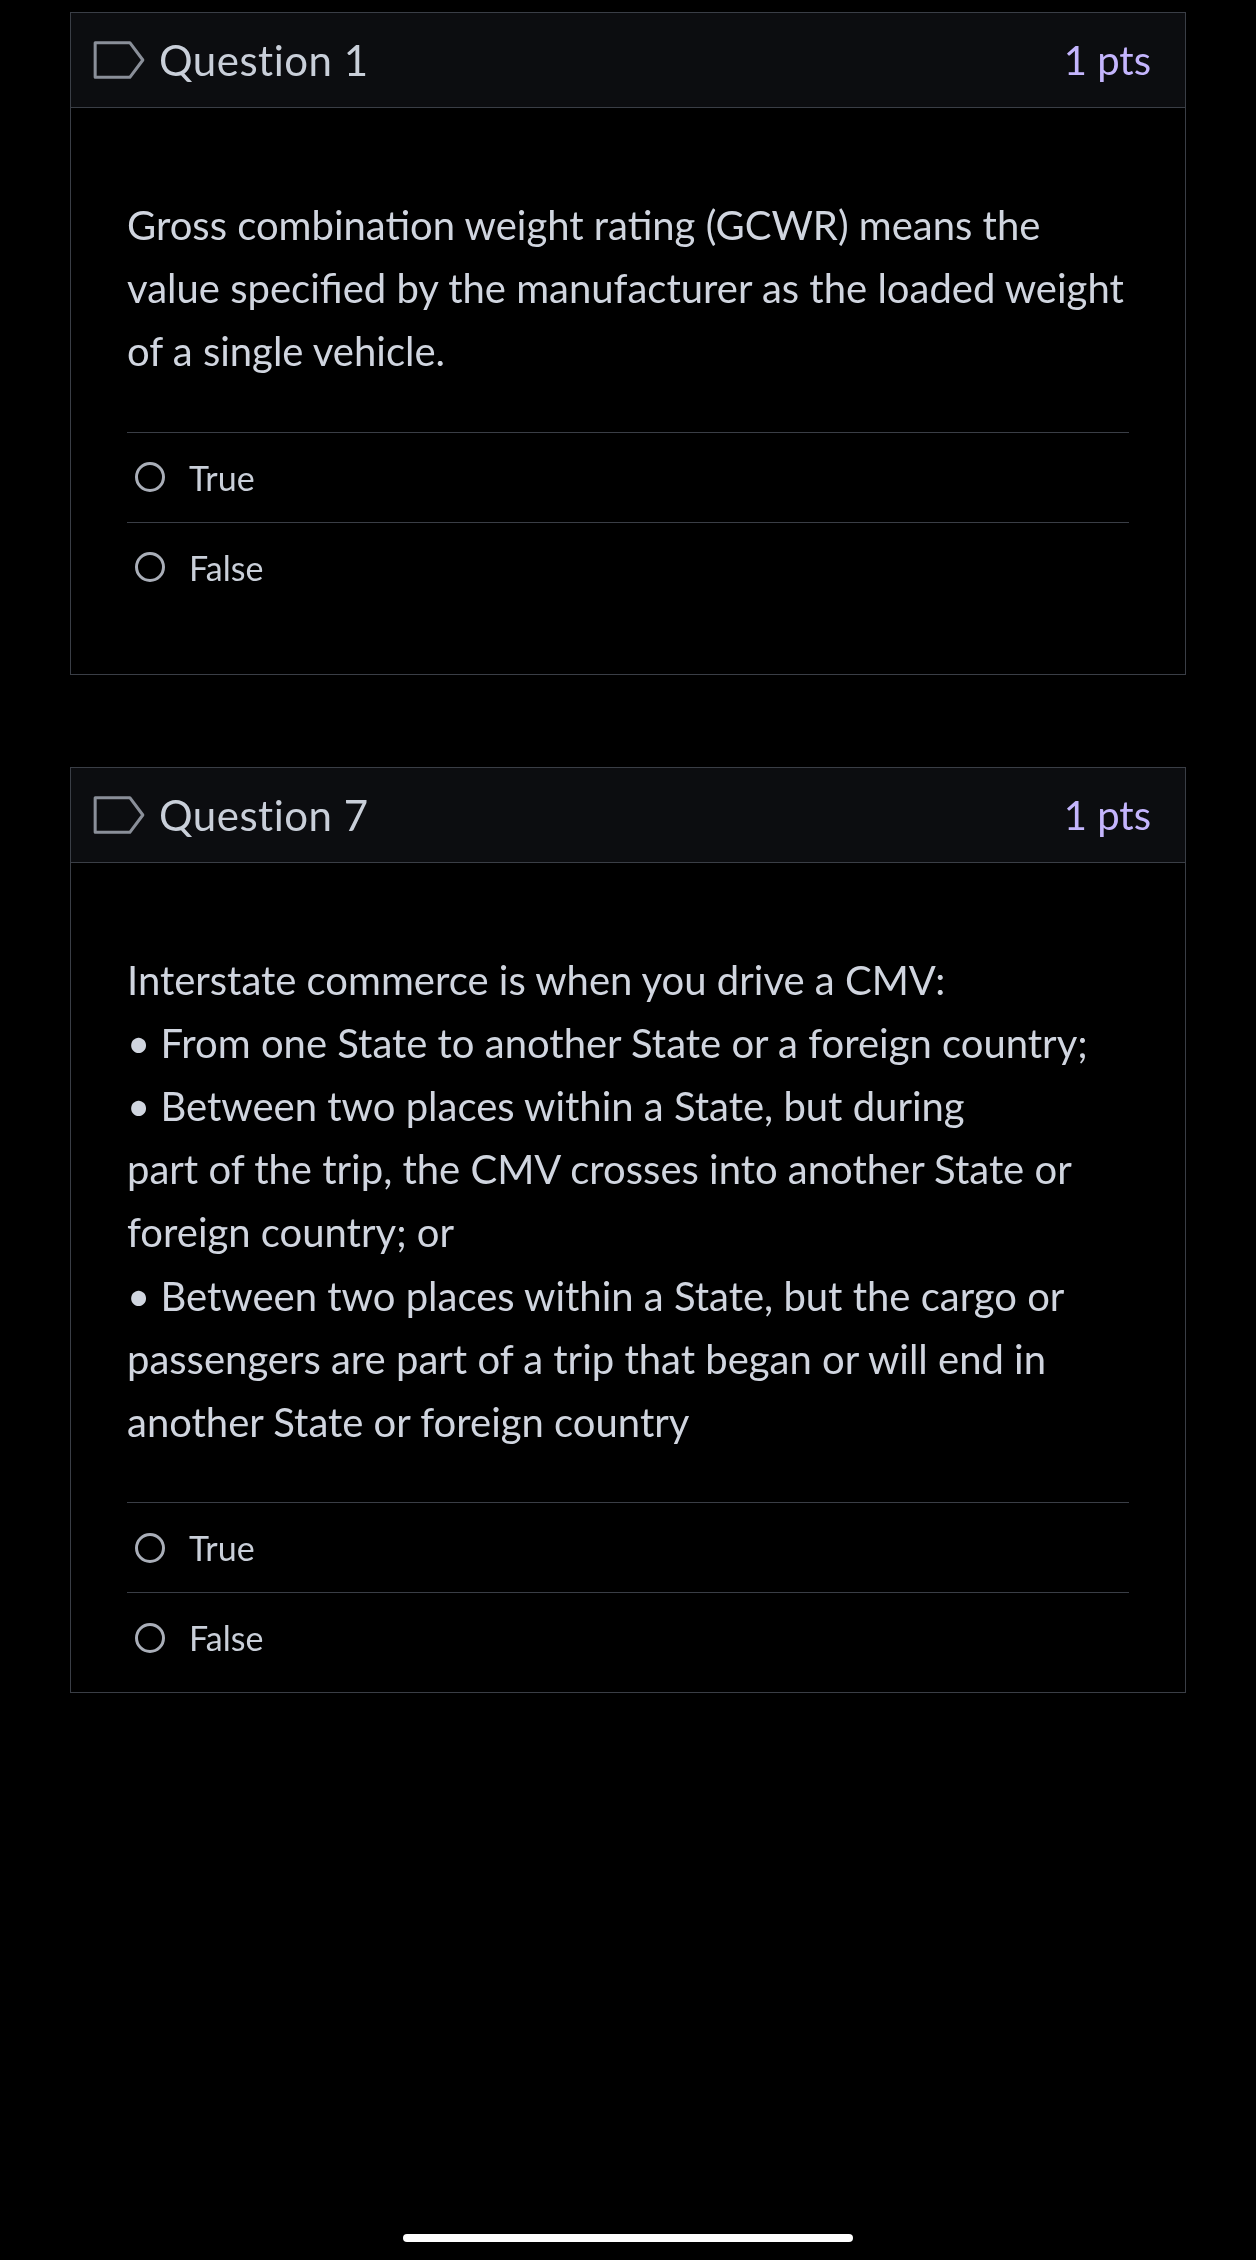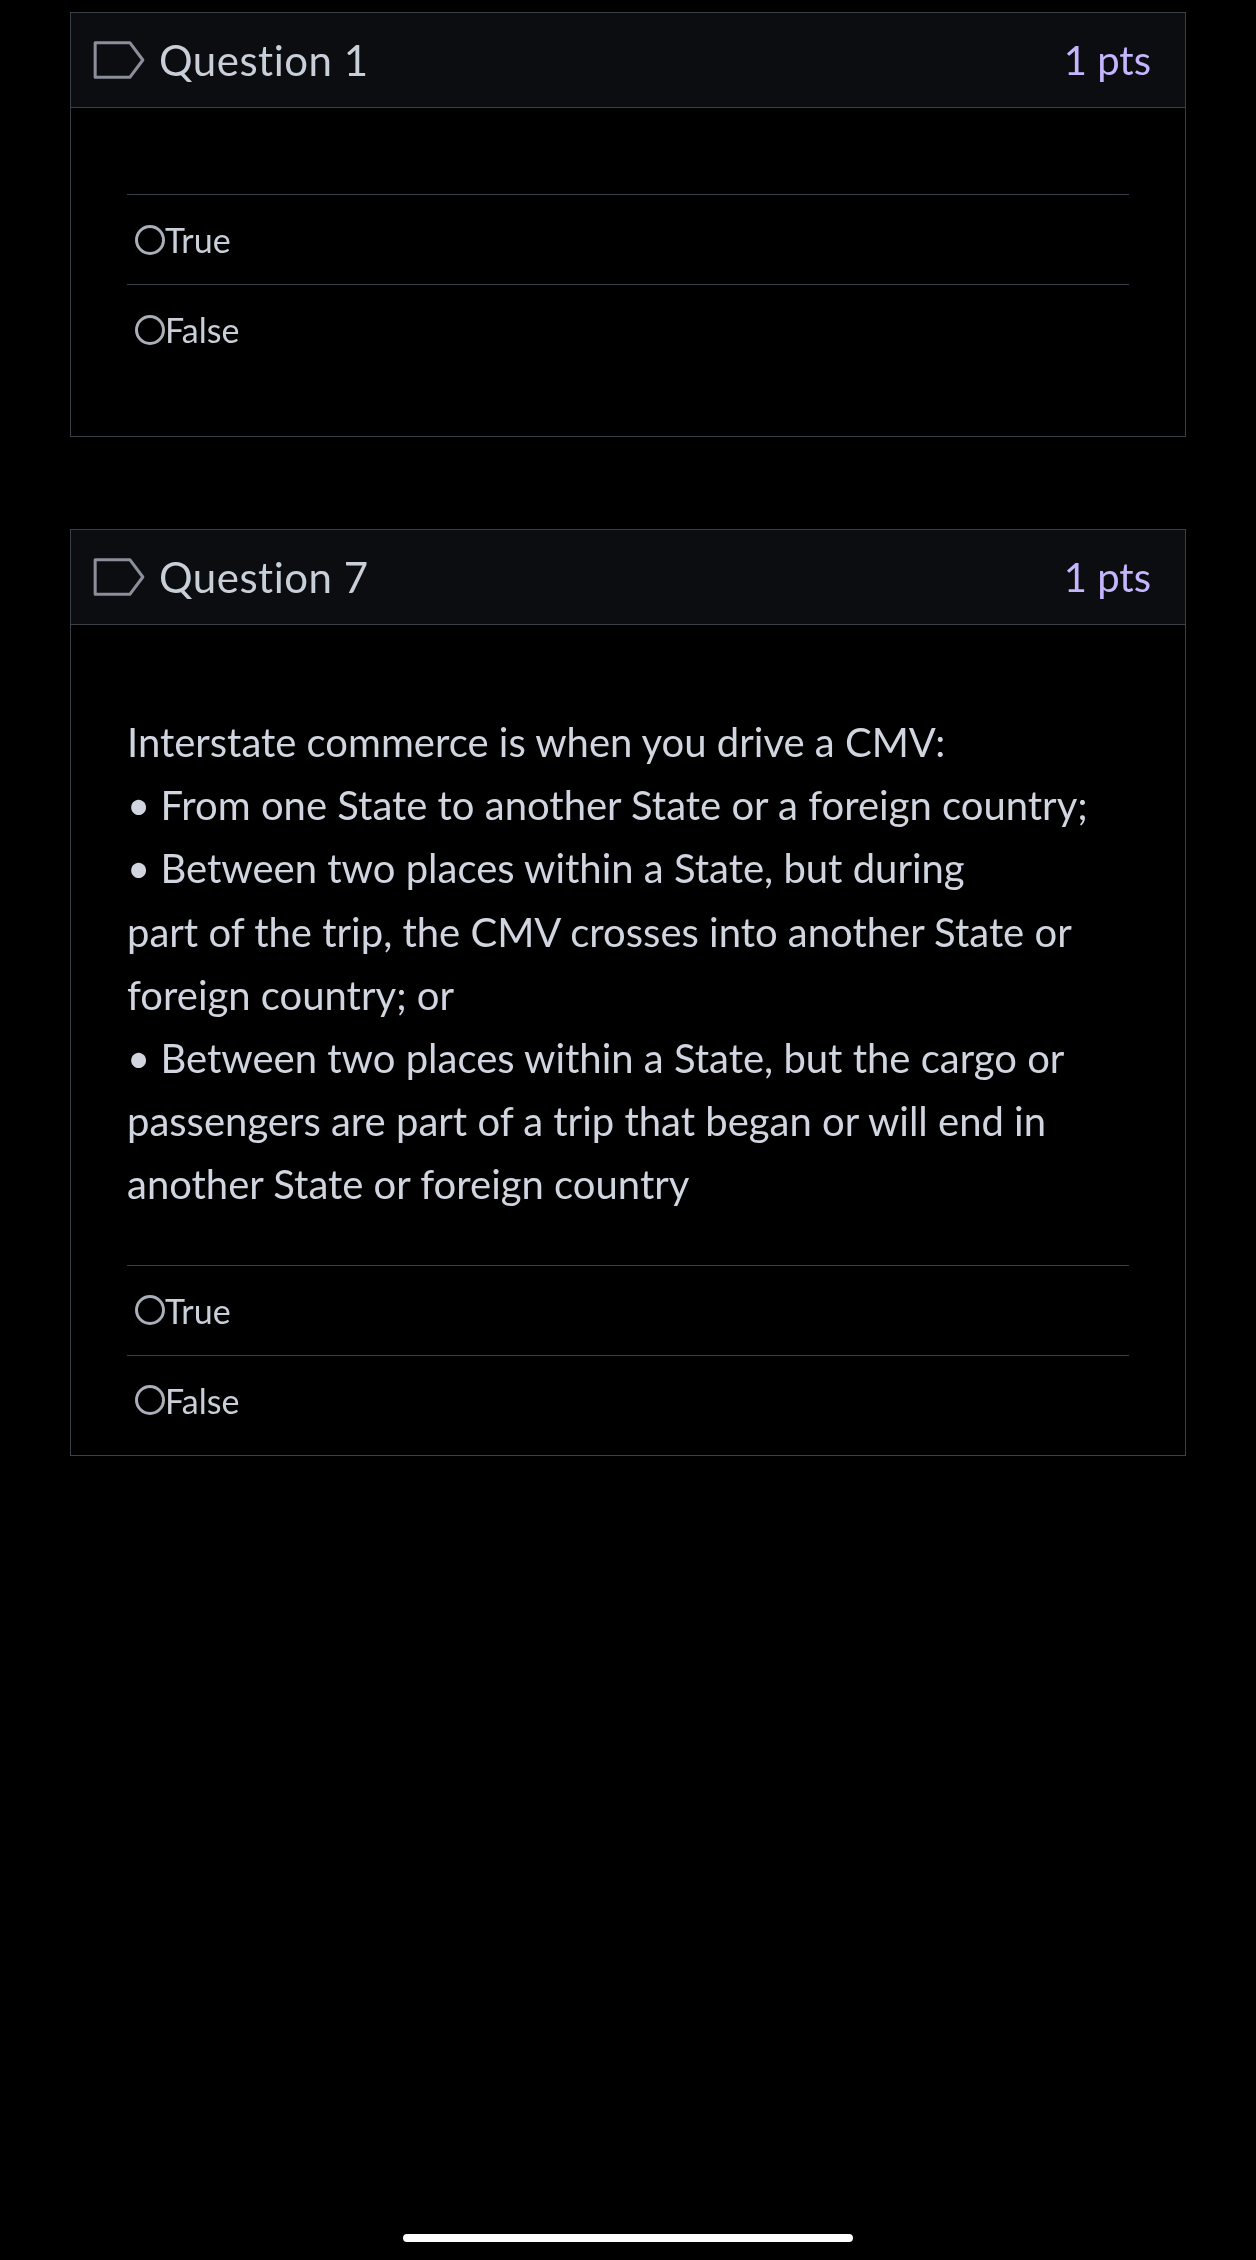--- a/index.html
+++ b/index.html
@@ -57,20 +57,21 @@
     font-weight: 400;
     margin-bottom: 48px;
     white-space: pre-line;
   }
   .options {
     border-top: 1px solid #3a3e46;
   }
   .option {
     display: flex;
     align-items: center;
+    gap: 24px;
     padding: 24px 2px 24px 8px;
     border-bottom: 1px solid #3a3e46;
     cursor: pointer;
   }
   .option:last-child { border-bottom: none; }
   .radio {
     width: 30px;
     height: 30px;
     border: 3px solid #a9aeb8;
     border-radius: 50%;
@@ -100,20 +101,21 @@
     <div class="q-header">
       <span class="tag-icon">
         <svg viewBox="0 0 24 18" width="52" height="42" fill="none" stroke="currentColor" stroke-width="1.4" stroke-linejoin="round">
           <path d="M1 1 H17 L23 9 L17 17 H1 Z"></path>
         </svg>
       </span>
       <span class="title">Question 1</span>
       <span class="pts">1 pts</span>
     </div>
     <div class="q-body">
+      <div class="prompt">Gross combination weight rating (GCWR) means the value specified by the manufacturer as the loaded weight of a single vehicle.</div>
       <div class="options">
         <label class="option">
           <span class="radio"></span>
           <span class="opt-label">True</span>
         </label>
         <label class="option">
           <span class="radio"></span>
           <span class="opt-label">False</span>
         </label>
       </div>

